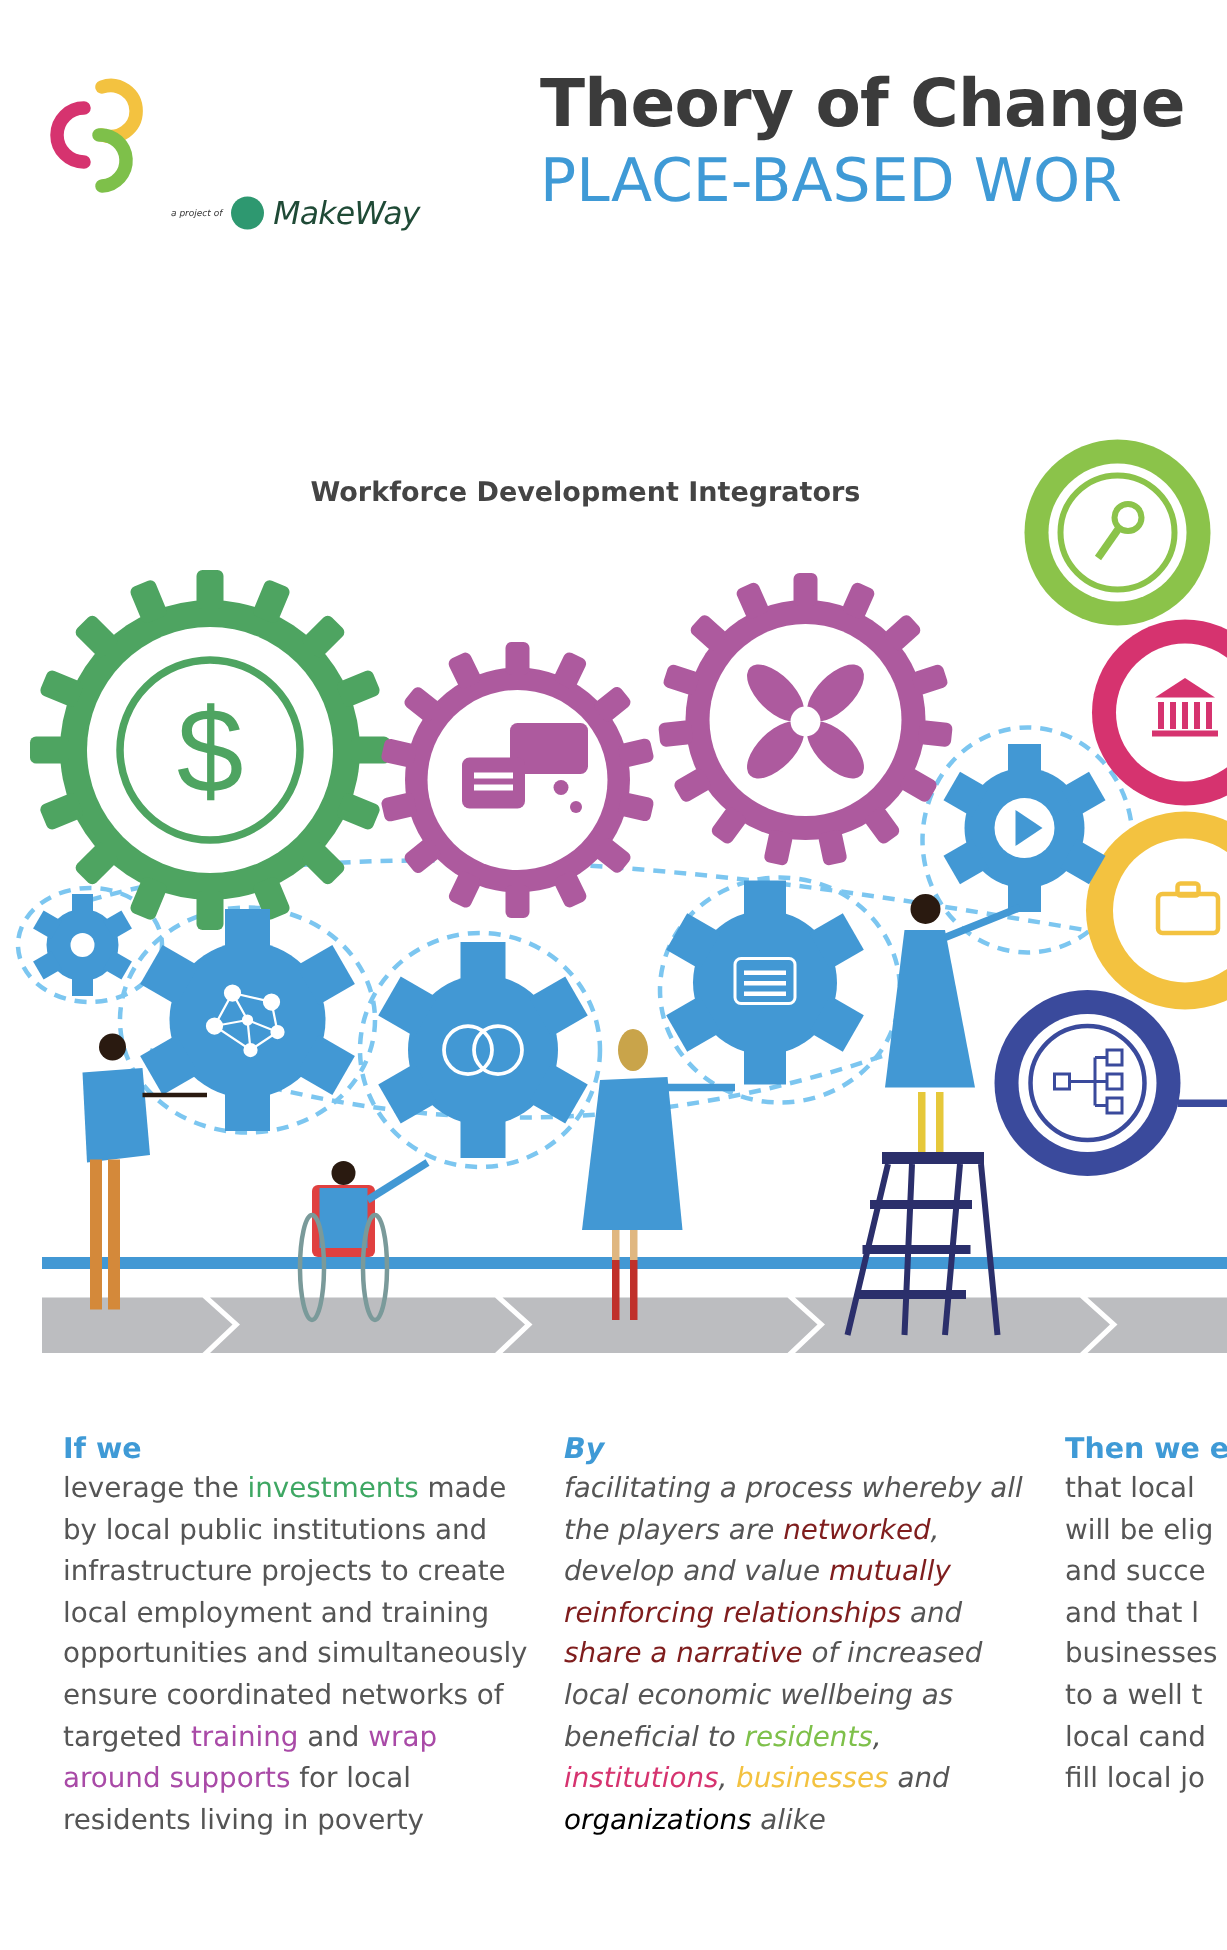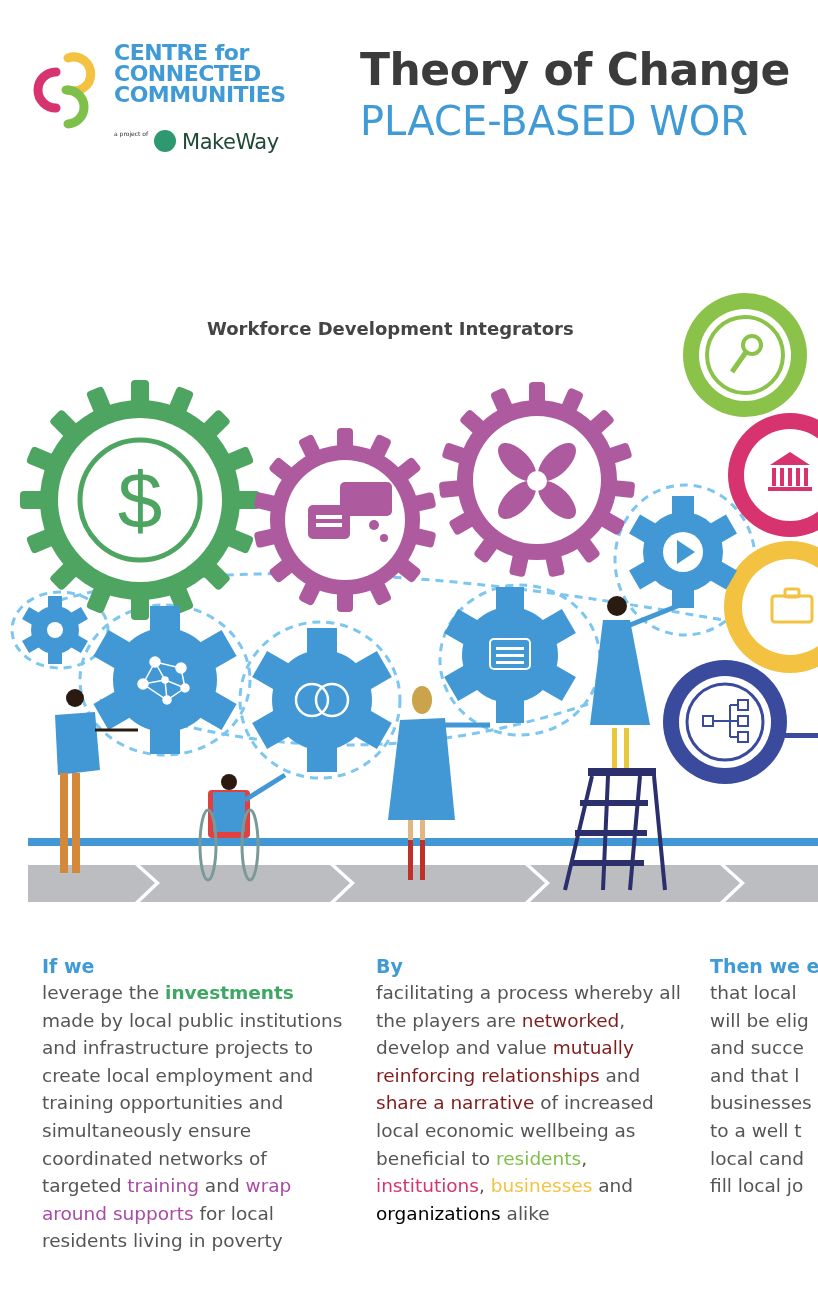--- a/index.html
+++ b/index.html
@@ -2,56 +2,51 @@
 <html><head>
 <meta charset="utf-8">
 <style>
   html,body{margin:0;padding:0;background:#fff;}
   body{width:818px;height:1300px;position:relative;overflow:hidden;font-family:"DejaVu Sans","Liberation Sans",sans-serif;}
   .abs{position:absolute;}
   
   .logo{left:28px;top:42px;width:300px;height:120px;}
   .logo-rings{left:0;top:8px;width:82px;height:80px;}
   .logo-text{left:86px;top:0;font-weight:bold;color:#3f9ad6;font-size:22px;line-height:21px;letter-spacing:-0.5px;}
-  .logo-sub{left:86px;top:88px;display:flex;align-items:flex-start;gap:6px;}
+  .logo-sub{left:86px;top:88px;display:flex;align-items:center;gap:6px;font-style:italic;}
   .logo-sub .small{font-size:6px;color:#333;}
   .mw-dot{width:22px;height:22px;border-radius:50%;background:#2e9870;}
   .mw-text{font-size:21px;color:#1f4a36;letter-spacing:-0.5px;}
   .title1{left:360px;top:44px;font-size:44px;font-weight:bold;color:#3b3b3b;white-space:nowrap;letter-spacing:-0.5px;text-align:right;}
   .title2{left:360px;top:98px;font-size:40px;font-weight:normal;color:#3f9ad6;white-space:nowrap;letter-spacing:0px;}
   .wdi{left:207px;top:318px;font-size:18px;font-weight:bold;color:#444;white-space:nowrap;}
   .illus{left:0;top:280px;width:818px;height:640px;}
   
   .col{top:955px;width:310px;font-size:18.5px;line-height:27.6px;color:#555;}
   .col .hd{font-weight:bold;color:#3f9ad6;font-size:19px;line-height:22px;margin-bottom:2px;}
-  .c-green{color:#3ea763;font-weight:bold;}
+  .c-green{color:#3ea763;}
   .c-purple{color:#a94aa7;}
   .c-blue{color:#7f1d1d;}
   .c-lgreen{color:#7ec04a;}
   .c-pink{color:#d6336f;}
   .c-yellow{color:#f3c240;}
   .c-navy{color:#000000;}
   .col1{left:42px;}
-  .col2{left:376px;}
+  .col2{left:376px;font-style:italic;}
   .col3{left:710px;width:120px;white-space:nowrap;overflow:hidden;}
 </style>
 </head>
 <body>
 
 <div class="abs logo">
   <svg class="abs logo-rings" viewBox="0 0 82 80">
     <path d="M28 22 A18 18 0 1 0 28 58" fill="none" stroke="#d6336f" stroke-width="9" stroke-linecap="round"></path>
     <path d="M40 8 A17 17 0 1 1 40 40" fill="none" stroke="#f3c240" stroke-width="9" stroke-linecap="round"></path>
     <path d="M38 40 A17 17 0 1 1 40 74" fill="none" stroke="#7ec04a" stroke-width="9" stroke-linecap="round"></path>
   </svg>
-  <div class="abs logo-text">
-    <div>CENTRE for</div>
-    <div>CONNECTED</div>
-    <div>COMMUNITIES</div>
-  </div>
   <div class="abs logo-sub">
     <span class="small">a project of</span>
     <span class="mw-dot"></span>
     <span class="mw-text">MakeWay</span>
   </div>
 </div>
 
 <div class="abs title1">Theory of Change</div>
 <div class="abs title2">PLACE-BASED WOR</div>
 

